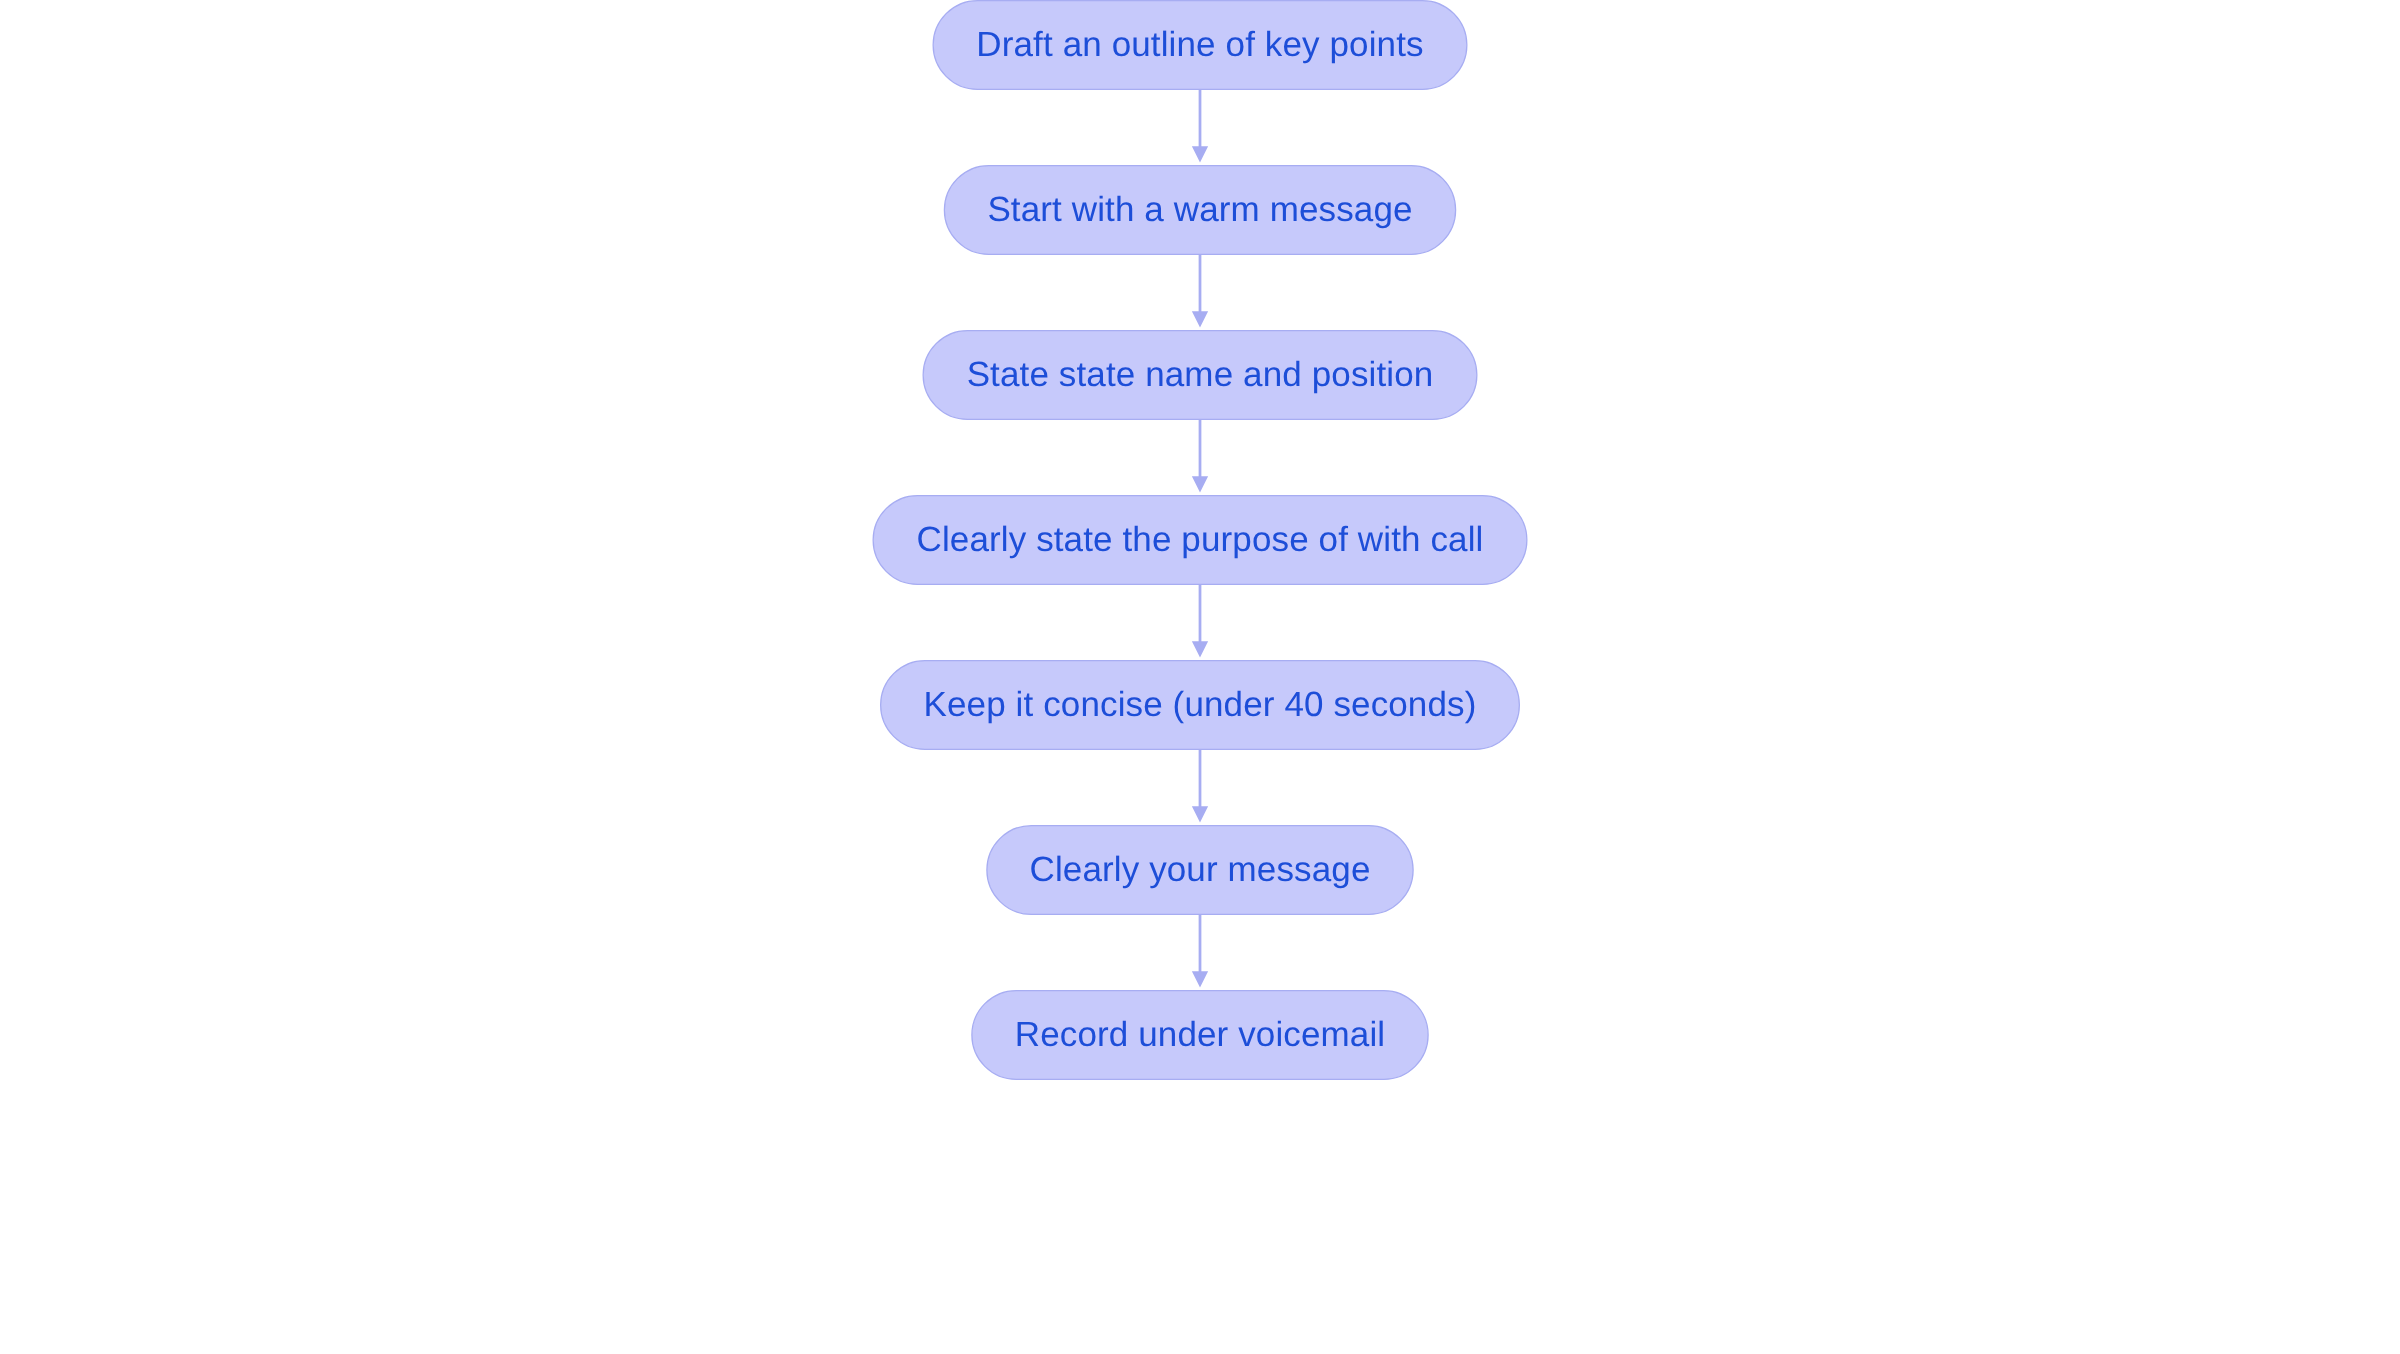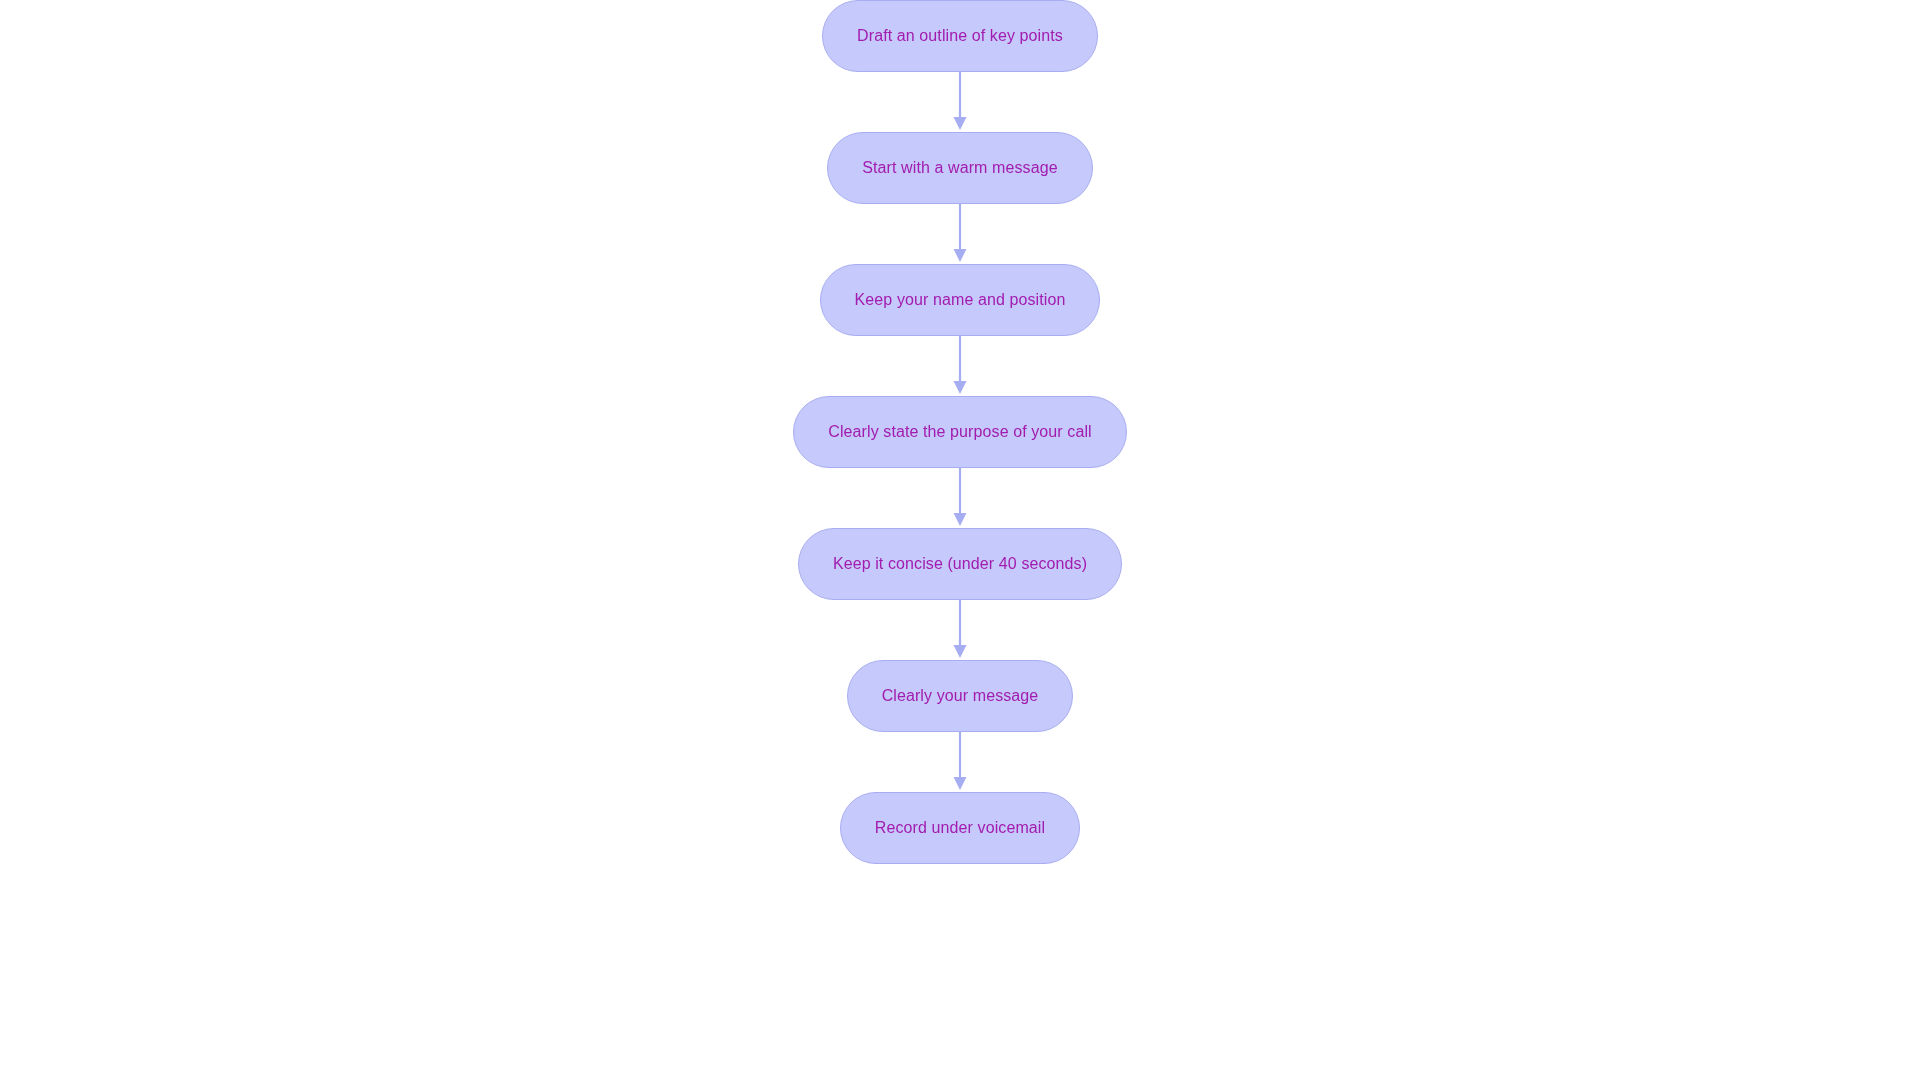--- a/index.html
+++ b/index.html
@@ -40,23 +40,23 @@
     height: 72px;
     padding: 0 34px;
     border-radius: 36px;
     background: #c6c9fb;
     border: 1.3px solid #a7adf2;
     white-space: nowrap;
   }
 
   .node-label {
     font-family: "Liberation Sans", sans-serif;
-    font-size: 16px;
+    font-size: 28px;
     font-weight: 400;
-    color: #a21caf;
+    color: #1d4ed8;
     letter-spacing: 0.1px;
     line-height: 1;
     white-space: nowrap;
   }
 
   .connector {
     width: 24px;
     height: 60px;
     display: block;
   }
@@ -93,32 +93,32 @@
     </div>
   </div>
 
   <svg class="connector" viewBox="0 0 24 60">
     <line class="connector-line" x1="12" y1="0" x2="12" y2="48"></line>
     <polygon class="connector-head" points="12,58 5.5,45 18.5,45"></polygon>
   </svg>
 
   <div class="flow-step">
     <div class="node">
-      <span class="node-label">Keep your name and position</span>
+      <span class="node-label">State state name and position</span>
     </div>
   </div>
 
   <svg class="connector" viewBox="0 0 24 60">
     <line class="connector-line" x1="12" y1="0" x2="12" y2="48"></line>
     <polygon class="connector-head" points="12,58 5.5,45 18.5,45"></polygon>
   </svg>
 
   <div class="flow-step">
     <div class="node">
-      <span class="node-label">Clearly state the purpose of your call</span>
+      <span class="node-label">Clearly state the purpose of with call</span>
     </div>
   </div>
 
   <svg class="connector" viewBox="0 0 24 60">
     <line class="connector-line" x1="12" y1="0" x2="12" y2="48"></line>
     <polygon class="connector-head" points="12,58 5.5,45 18.5,45"></polygon>
   </svg>
 
   <div class="flow-step">
     <div class="node">

